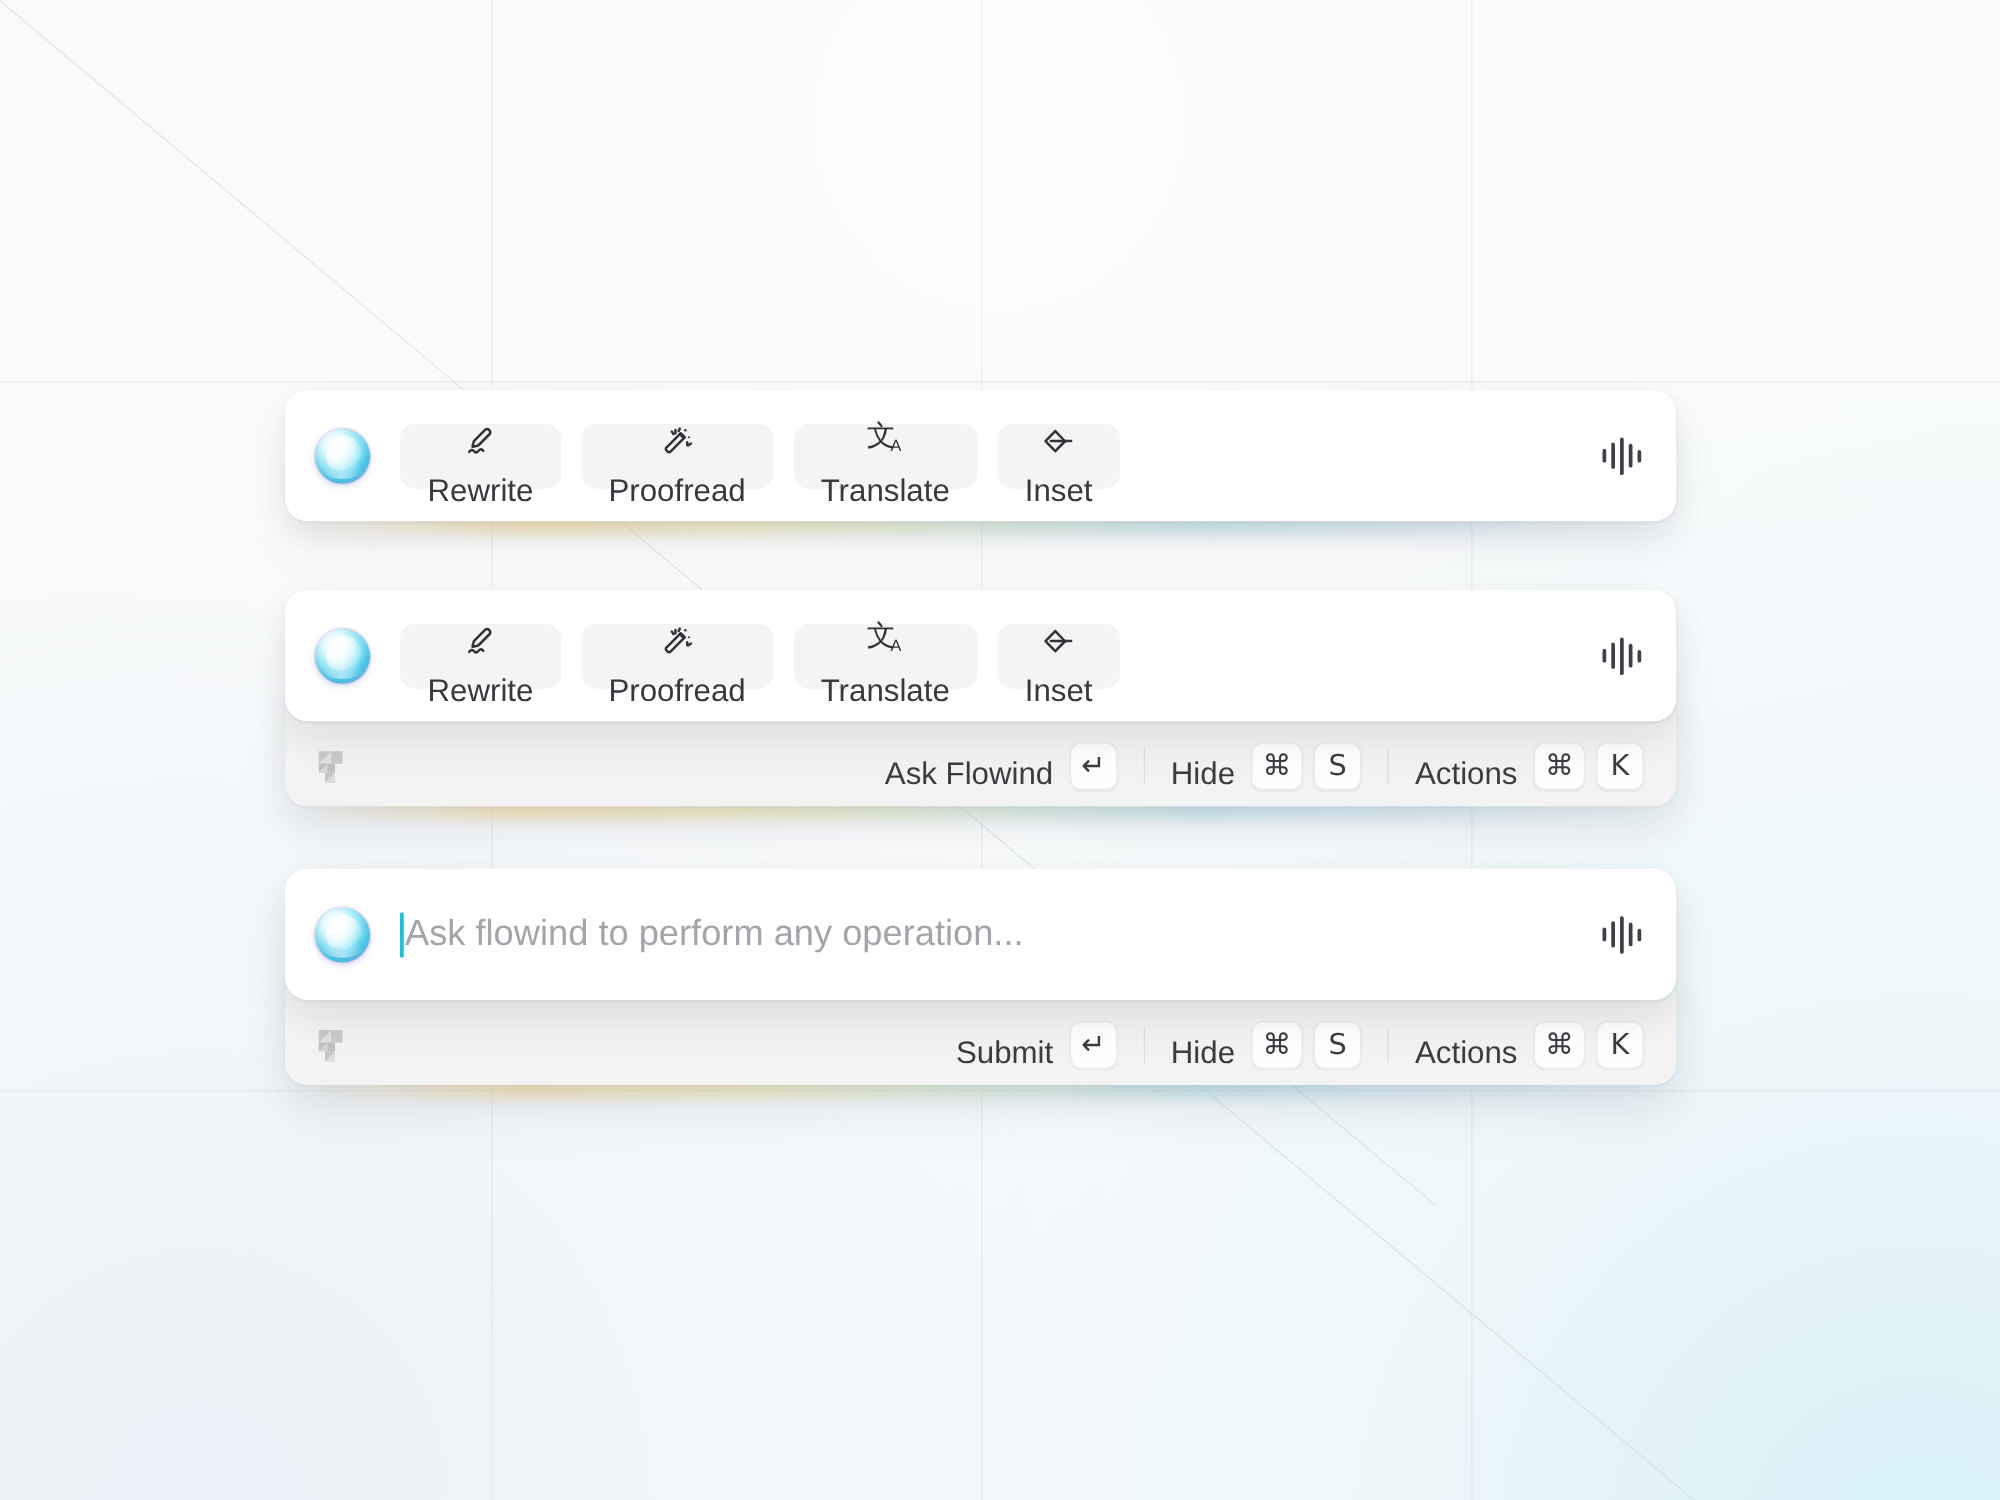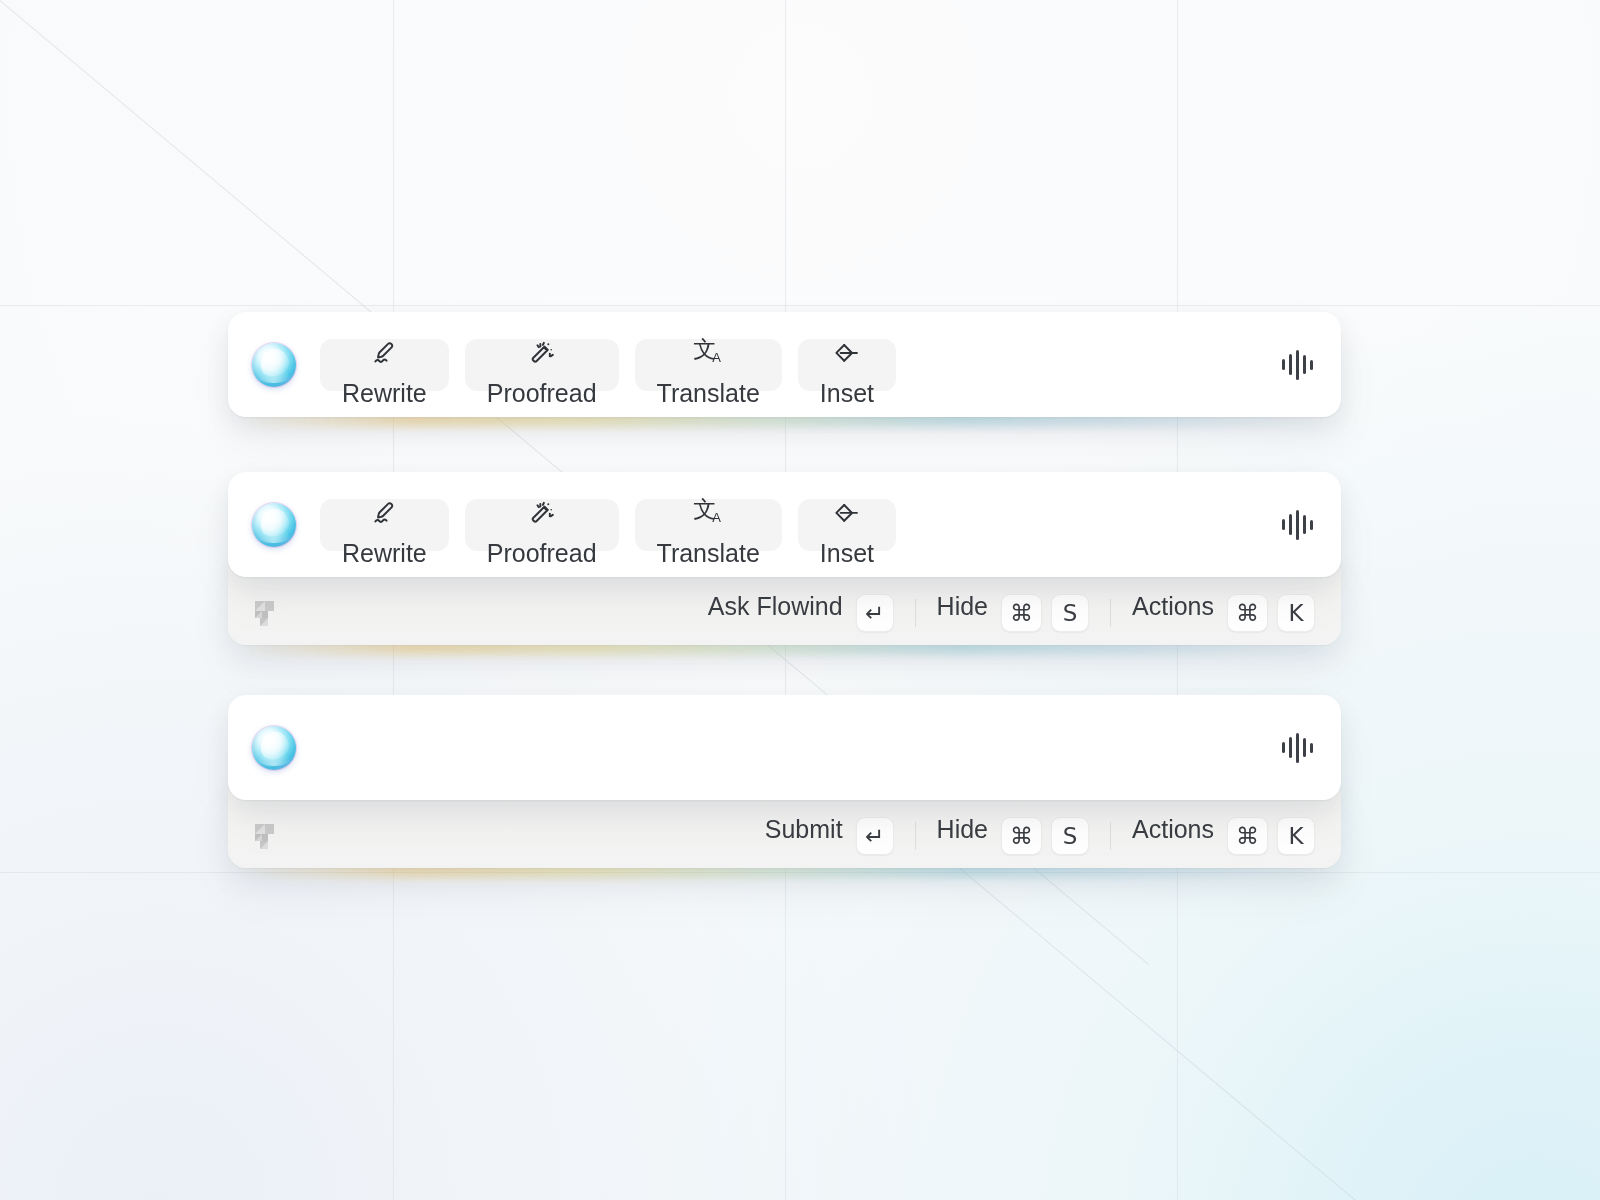--- a/index.html
+++ b/index.html
@@ -256,21 +256,21 @@
   .fmark svg { display: block; }
 
   .hints {
     margin-left: auto;
     display: flex;
     align-items: center;
     gap: 0;
   }
   .hint {
     display: flex;
-    align-items: flex-start;
+    align-items: flex-end;
     gap: 13px;
     cursor: pointer;
   }
   .hint-label {
     font-size: 25px;
     color: #3a3e43;
     line-height: 1;
     white-space: nowrap;
   }
   .keys { display: flex; align-items: center; gap: 9px; }
@@ -486,20 +486,24 @@
       </div>
     </div>
   </div>
 
   <div class="widget" style="top:695px;">
     <div class="glow"></div>
     <div class="bar">
 
       <div class="orb"></div>
 
+      <div class="input-wrap">
+        <span class="caret"></span>
+        <span class="placeholder">Ask flowind to perform any operation...</span>
+      </div>
 
       <div class="wave">
         <i></i>
         <i></i>
         <i></i>
         <i></i>
         <i></i>
       </div>
 
     </div>

